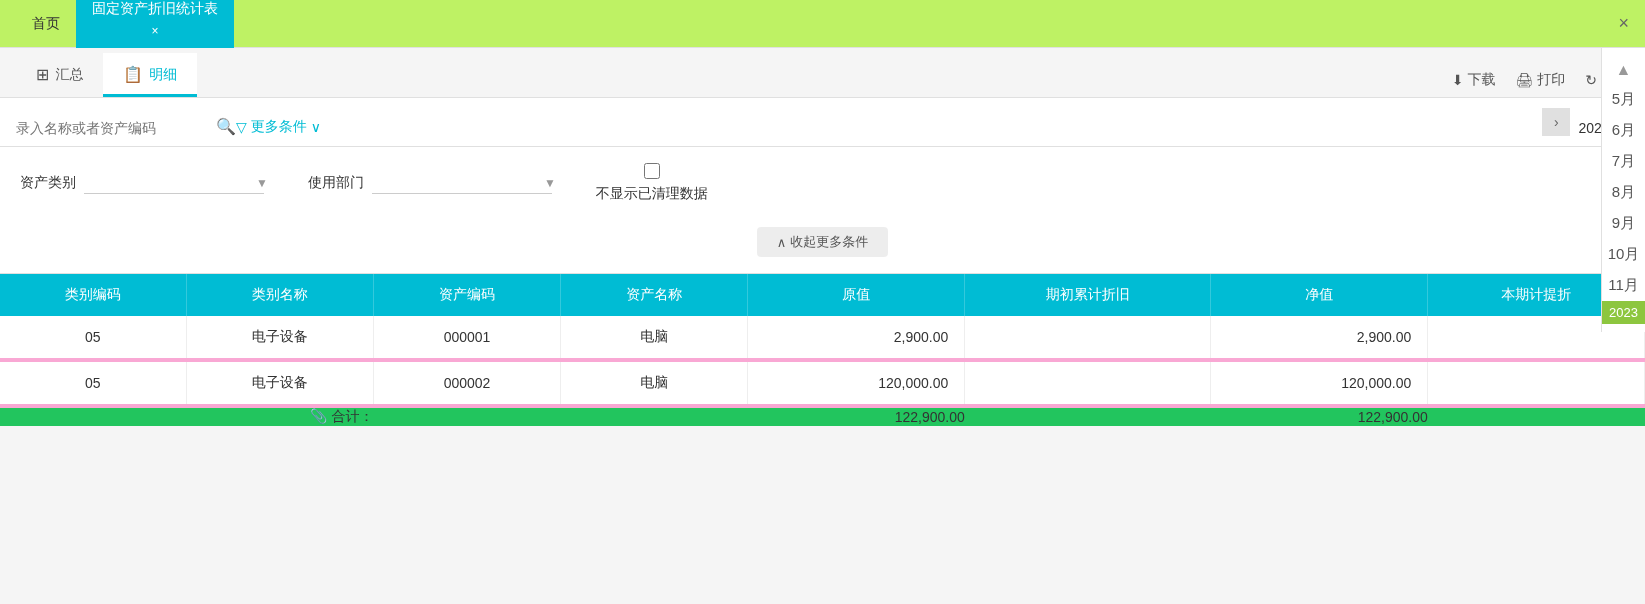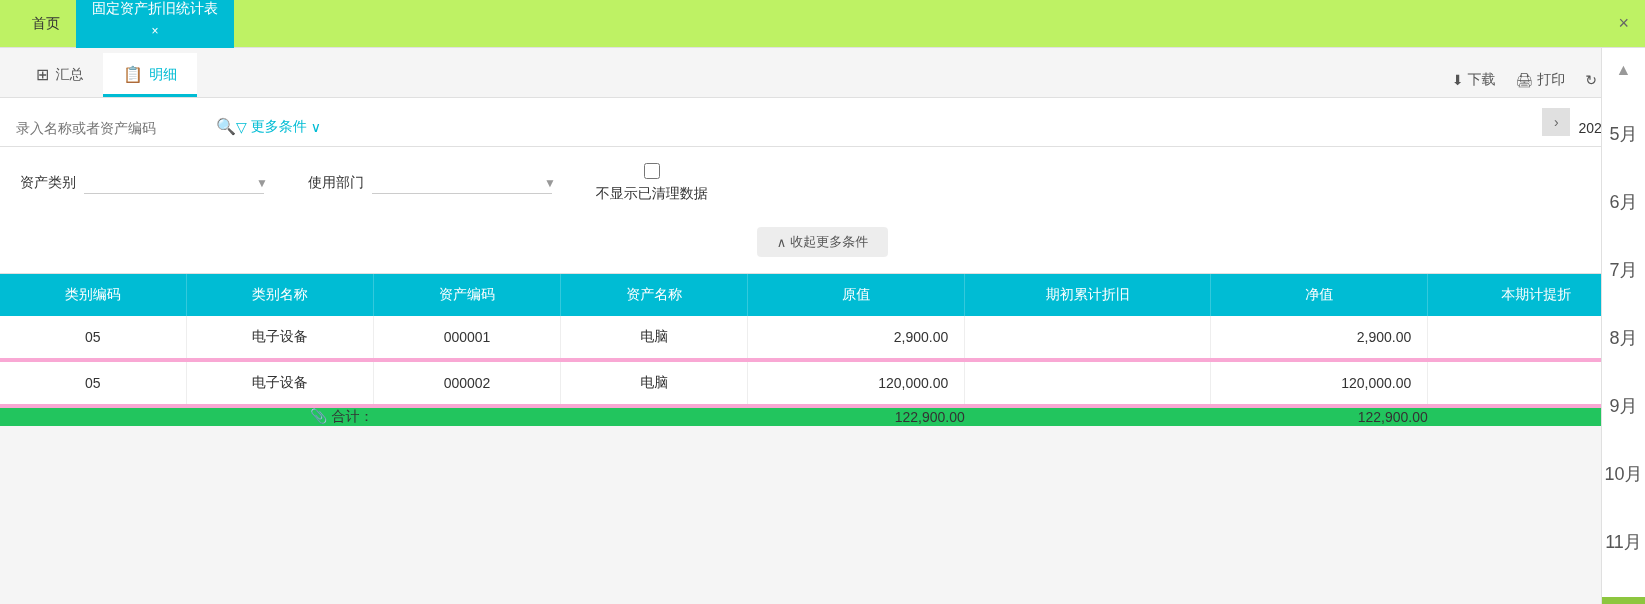--- a/index.html
+++ b/index.html
@@ -160,22 +160,22 @@
       border-left: 1px solid #e0e0e0;
       display: flex; flex-direction: column; align-items: center;
       padding-top: 8px;
     }
     .sidebar-scroll-up, .sidebar-scroll-down {
       width: 36px; height: 28px;
       display: flex; align-items: center; justify-content: center;
       cursor: pointer; color: #999; font-size: 16px;
     }
     .sidebar-month {
-      font-size: 18px; color: #555; padding: 6px 0; cursor: pointer;
-      width: 100%; text-align: center; margin-top: 32px;
+      font-size: 15px; color: #555; padding: 6px 0; cursor: pointer;
+      width: 100%; text-align: center;
     }
     .sidebar-year-badge {
       background: #8dc63f; color: #fff;
       font-size: 13px; padding: 4px 6px;
       width: 100%; text-align: center;
       position: absolute; bottom: 8px;
     }
   </style>
 </head>
 <body>

